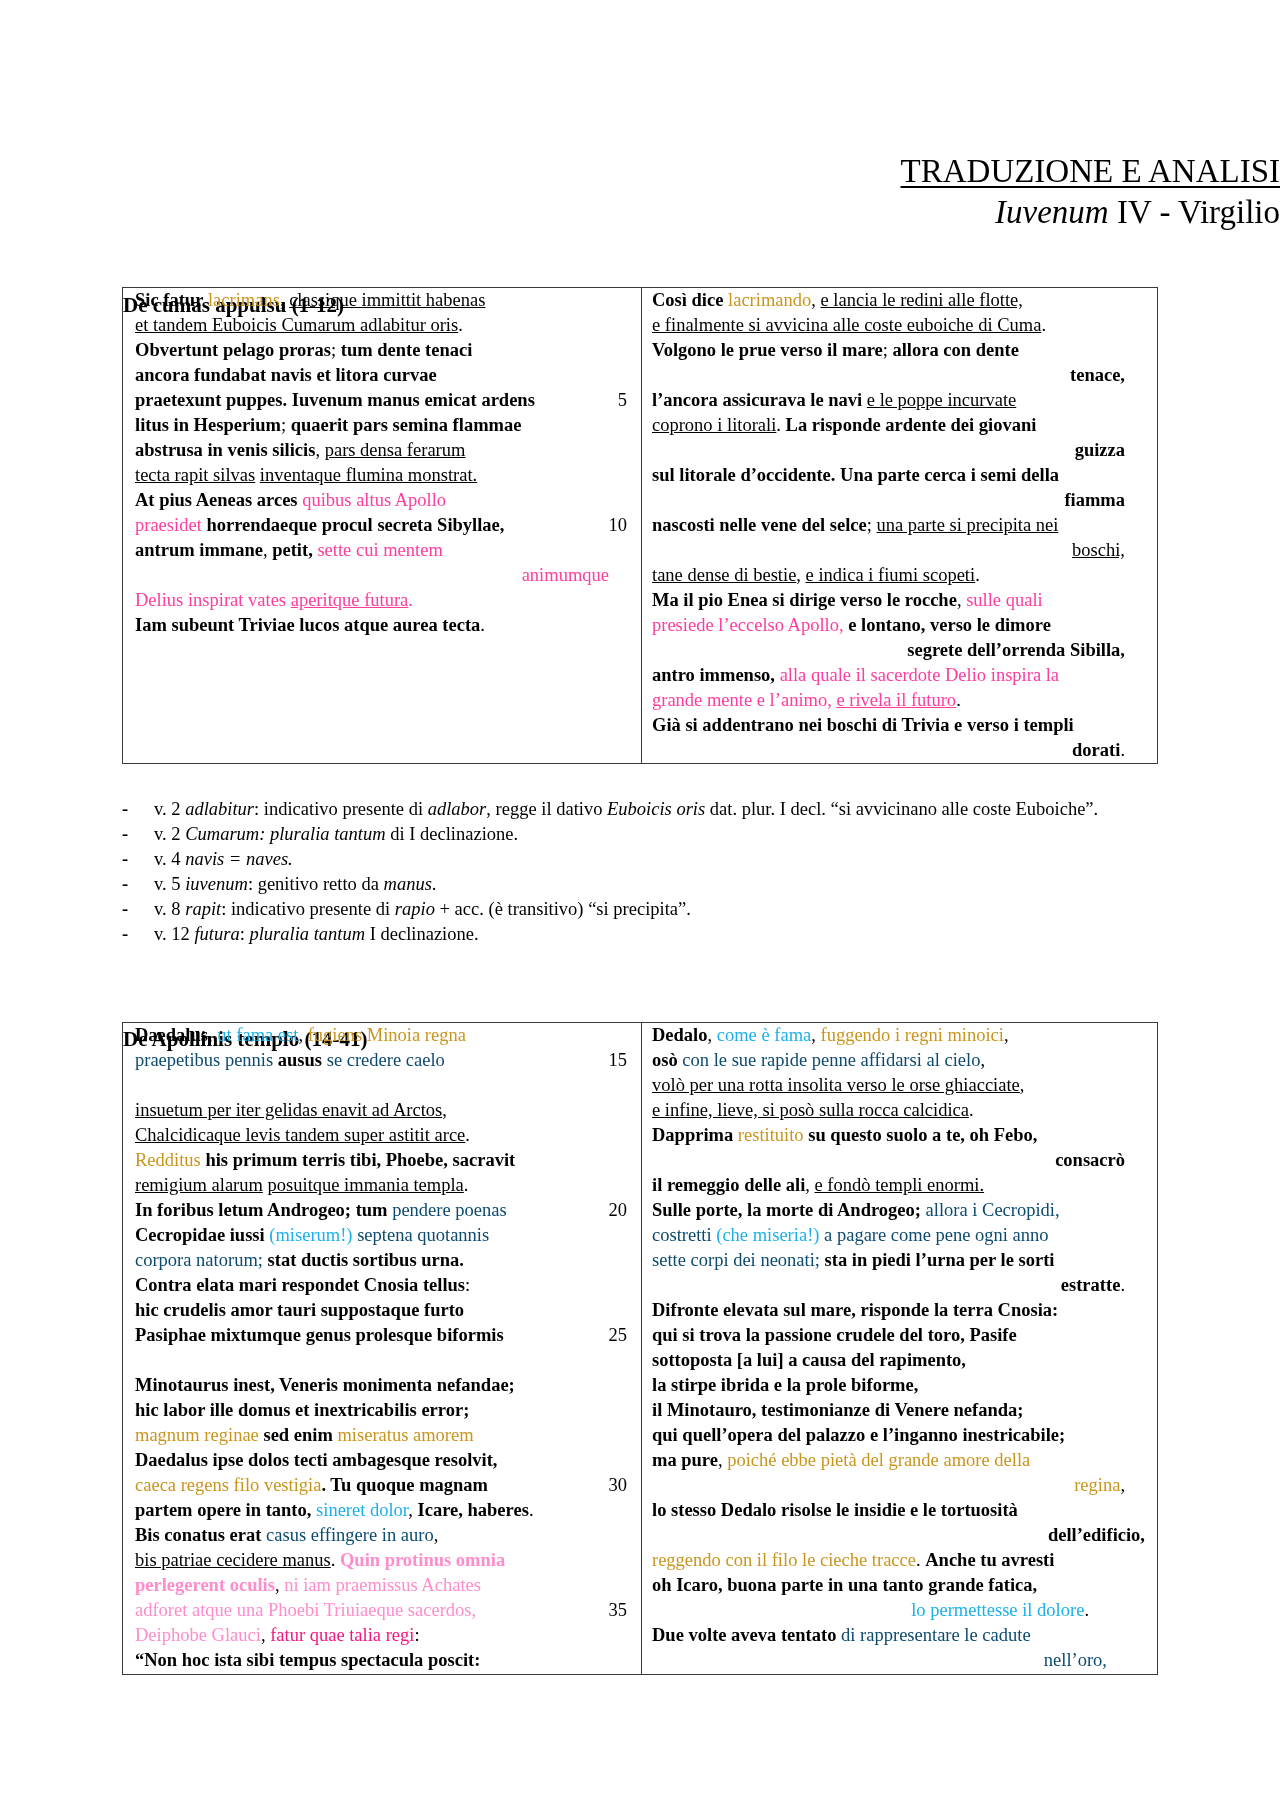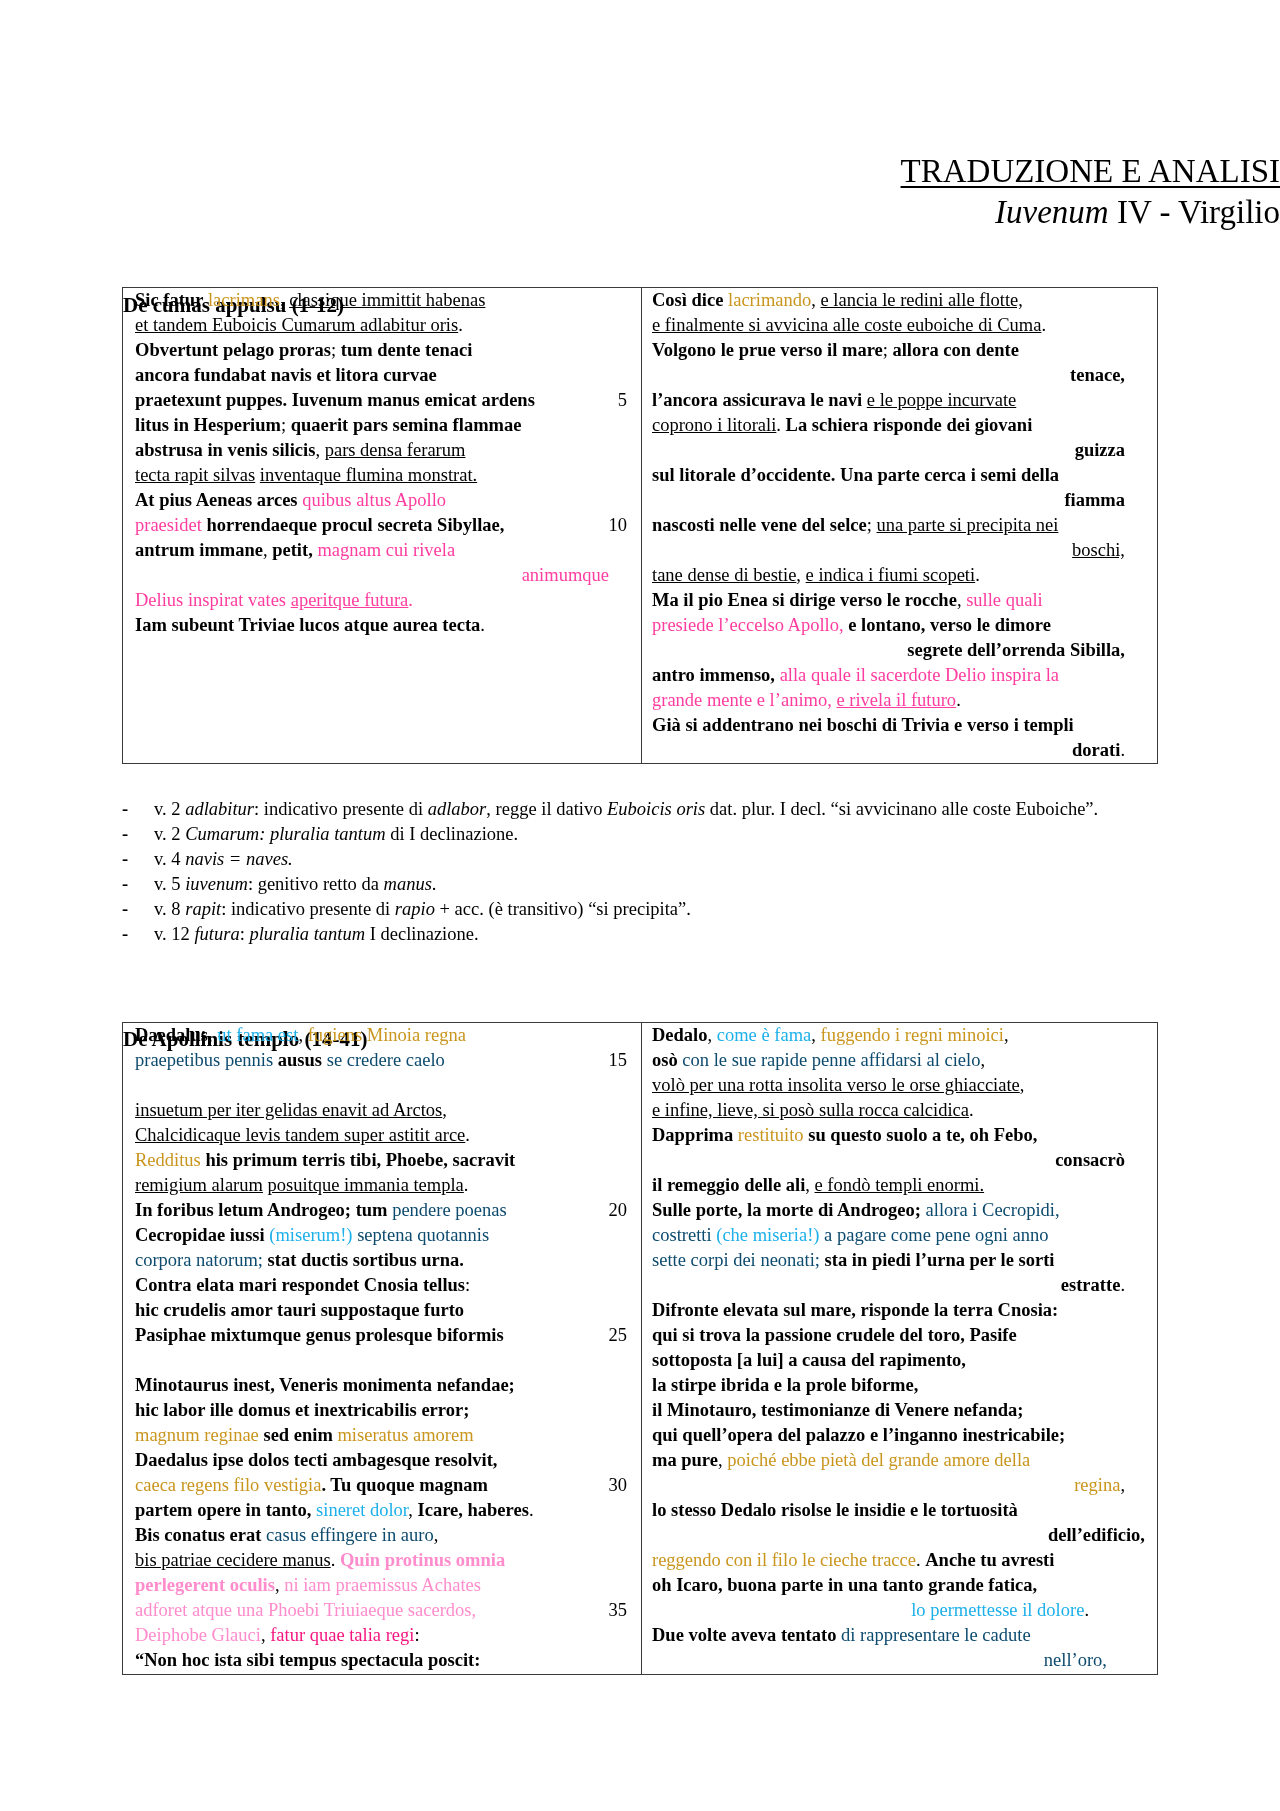--- a/index.html
+++ b/index.html
@@ -57,32 +57,32 @@
       <span class="ln"><span class="b">Sic fatur</span><span> </span><span class="gold">lacrimans</span><span>, </span><span class="u">classique immittit habenas</span></span>
       <span class="ln"><span class="u">et tandem Euboicis Cumarum adlabitur oris</span><span>.</span></span>
       <span class="ln"><span class="b">Obvertunt pelago proras</span><span>; </span><span class="b">tum dente tenaci</span></span>
       <span class="ln"><span class="b">ancora fundabat navis et litora curvae</span></span>
       <span class="ln"><span class="b">praetexunt puppes. Iuvenum manus emicat ardens</span><span class="num">5</span></span>
       <span class="ln"><span class="b">litus in Hesperium</span><span>; </span><span class="b">quaerit pars semina flammae</span></span>
       <span class="ln"><span class="b">abstrusa in venis silicis</span><span>, </span><span class="u">pars densa ferarum </span></span>
       <span class="ln"><span class="u">tecta rapit silvas</span><span> </span><span class="u">inventaque flumina monstrat.</span></span>
       <span class="ln"><span class="b">At pius Aeneas arces </span><span class="pink">quibus altus Apollo</span></span>
       <span class="ln"><span class="pink">praesidet</span><span class="b"> horrendaeque procul secreta Sibyllae,</span><span class="num">10</span></span>
-      <span class="ln"><span class="b">antrum immane</span><span>, </span><span class="b">petit,</span><span class="pink"> magnam cui rivela</span></span>
+      <span class="ln"><span class="b">antrum immane</span><span>, </span><span class="b">petit,</span><span class="pink"> sette cui mentem</span></span>
       <span class="ln right"><span class="pink">animumque</span></span>
       <span class="ln"><span class="pink">Delius inspirat vates </span><span class="pink u">aperitque futura</span><span class="pink">.</span></span>
       <span class="ln"><span class="b">Iam subeunt Triviae lucos atque aurea tecta</span><span>.</span></span>
     </td>
     <td class="ital">
       <span class="ln"><span class="b">Così dice</span><span> </span><span class="gold">lacrimando</span><span>, </span><span class="u">e lancia le redini alle flotte,</span></span>
       <span class="ln"><span class="u">e finalmente si avvicina alle coste euboiche di Cuma</span><span>.</span></span>
       <span class="ln"><span class="b">Volgono le prue verso il mare</span><span>; </span><span class="b">allora con dente</span></span>
       <span class="ln right"><span class="b">tenace,</span></span>
       <span class="ln"><span class="b">l’ancora assicurava le navi</span><span> </span><span class="u">e le poppe incurvate</span></span>
-      <span class="ln"><span class="u">coprono i litorali</span><span>. </span><span class="b">La schiera risponde dei giovani</span></span>
+      <span class="ln"><span class="u">coprono i litorali</span><span>. </span><span class="b">La risponde ardente dei giovani</span></span>
       <span class="ln right"><span class="b">guizza</span></span>
       <span class="ln"><span class="b">sul litorale d’occidente. Una parte cerca i semi della</span></span>
       <span class="ln right"><span class="b">fiamma</span></span>
       <span class="ln"><span class="b">nascosti nelle vene del selce</span><span>; </span><span class="u">una parte si precipita nei</span></span>
       <span class="ln right"><span class="u">boschi,</span></span>
       <span class="ln"><span class="u">tane dense di bestie</span><span>, </span><span class="u">e indica i fiumi scopeti</span><span>.</span></span>
       <span class="ln"><span class="b">Ma il pio Enea si dirige verso le rocche</span><span>, </span><span class="pink">sulle quali</span></span>
       <span class="ln"><span class="pink">presiede l’eccelso Apollo,</span><span class="b"> e lontano, verso le dimore</span></span>
       <span class="ln right"><span class="b">segrete dell’orrenda Sibilla,</span></span>
       <span class="ln"><span class="b">antro immenso,</span><span class="pink"> alla quale il sacerdote Delio inspira la</span></span>

